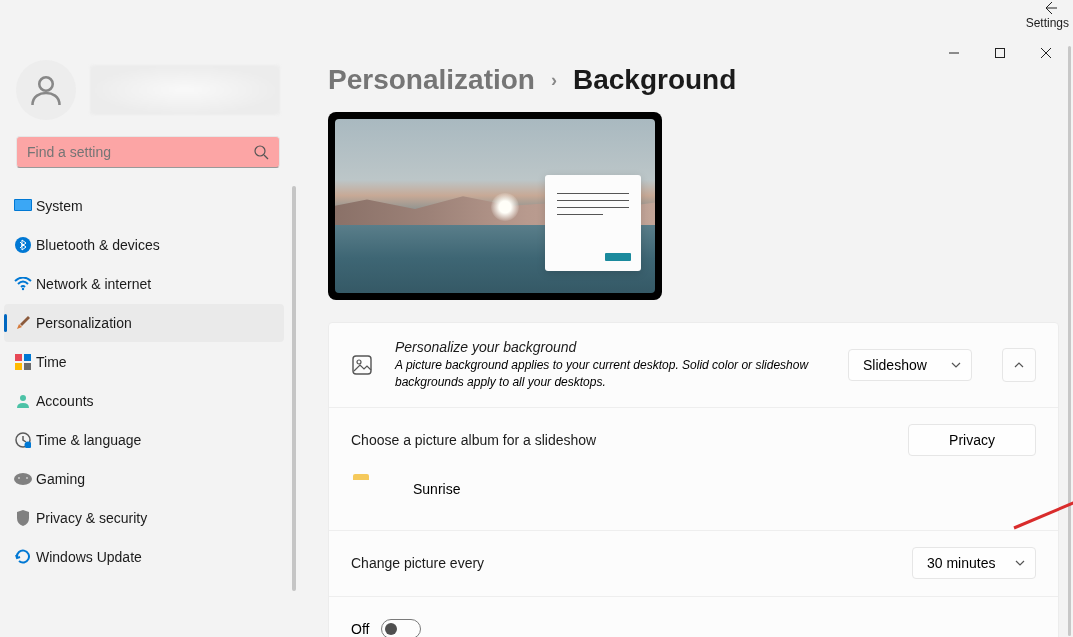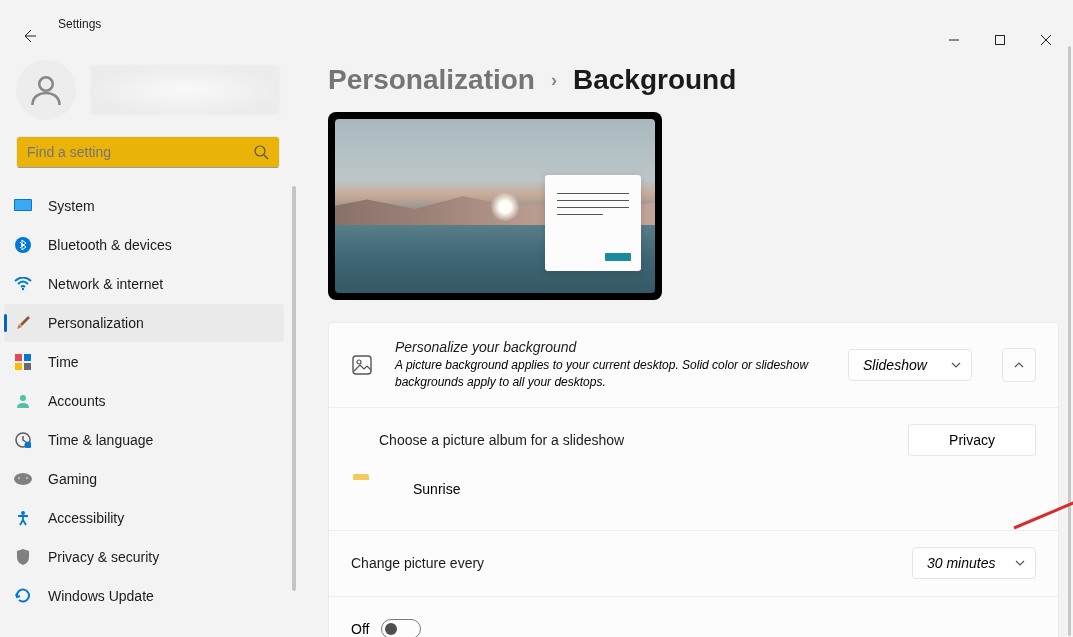--- a/index.html
+++ b/index.html
@@ -1,40 +1,40 @@
 <!DOCTYPE html>
 <html><head>
 <meta charset="utf-8">
 <style>
 * { box-sizing: border-box; margin: 0; padding: 0; font-family: "Segoe UI", Tahoma, sans-serif; }
 html, body { width: 1073px; height: 637px; background: #f3f3f3; overflow: hidden; }
 
 
-.titlebar { height: 46px; display: flex; align-items: flex-start; padding: 17px 4px; }
+.titlebar { height: 46px; display: flex; align-items: flex-end; padding: 0 4px; flex-direction: column; }
 .titlebar .back { width: 38px; height: 38px; display:flex; align-items:center; justify-content:center; margin-left:6px; border-radius:4px; }
 .titlebar .title { font-size: 12px; color:#1b1b1b; margin-left: 10px; }
 .win-controls { margin-left:auto; display:flex; }
 .win-controls div { width:46px; height:46px; display:flex; align-items:center; justify-content:center; }
 
 .body { display:flex; height: calc(100% - 46px); }
 
 
 .sidebar { width: 296px; padding: 10px 0 0 0; display:flex; flex-direction:column; }
 .user { display:flex; align-items:center; padding: 4px 16px 16px 16px; gap:14px; }
 .avatar { width:60px; height:60px; border-radius:50%; background:#ededed; display:flex; align-items:center; justify-content:center; }
 .user-text { flex:1; height:50px; background: radial-gradient(ellipse at center, #f9f9f9 0%, #ececec 70%); border-radius:4px; filter: blur(1px);}
 
 .searchwrap { padding: 0 16px 18px 16px; }
-.search { display:flex; align-items:center; background:#eab308; border:1px solid #e6e6e6; border-bottom:1px solid #999; border-radius:4px; height:32px; padding:0 10px;}
+.search { display:flex; align-items:center; background:#fca5a5; border:1px solid #e6e6e6; border-bottom:1px solid #999; border-radius:4px; height:32px; padding:0 10px;}
 .search input { border:none; outline:none; flex:1; font-size:14px; background:transparent; color:#5a5a5a;}
 .search .sicon { width:16px; height:16px; color:#555;}
 
 .nav { flex:1; overflow-y:auto; border-right:0; position:relative;}
 .nav-scrollbar { position:absolute; right:0; top:0; width:4px; height:405px; background:#c5c5c5; border-radius:2px;}
-.nav-item { display:flex; align-items:center; height:38px; margin:1px 12px 1px 4px; padding:0 12px 0 10px; border-radius:4px; gap:16px; font-size:14px; color:#1b1b1b;}
+.nav-item { display:flex; align-items:center; height:38px; margin:1px 12px 1px 4px; padding:0 12px 0 10px; border-radius:4px; gap:4px; font-size:14px; color:#1b1b1b;}
 .nav-item.active { background:#eaeaea; position:relative;}
 .nav-item.active::before { content:""; position:absolute; left:0; top:10px; width:3px; height:18px; background:#0067c0; border-radius:2px;}
 .nav-icon { width:18px; height:18px; display:flex; align-items:center; justify-content:center;}
 
 
 .main { flex:1; padding: 18px 14px 0 32px; overflow-y:auto; position:relative;}
 .main-scrollb { position:absolute; right:2px; top:0; width:3px; height:590px; background:#c7c7c7; border-radius:2px;}
 .breadcrumb { display:flex; align-items:center; gap:16px; margin-bottom:16px; font-size:28px; font-weight:600;}
 .breadcrumb .parent { color:#757575; font-weight:600;}
 .breadcrumb .chev { color:#888; font-size:18px;}
@@ -49,21 +49,21 @@
 .windowcard .line.s { width:60%;}
 .windowcard .pill { position:absolute; bottom:10px; right:10px; width:26px; height:8px; background:#1b8a9d; border-radius:1px;}
 
 .card { background:#fcfcfc; border:1px solid #ececec; border-radius:4px; margin-bottom:3px;}
 .row { display:flex; align-items:center; padding:16px 22px; min-height:66px; gap:22px;}
 .row + .row { border-top:1px solid #eee;}
 .row-icon { width:22px; height:22px; display:flex; align-items:center; justify-content:center; color:#555;}
 .row-text { flex:1;font-style:italic;}
 .row-title { font-size:14px; color:#1b1b1b;}
 .row-sub { font-size:12px; color:#000000; margin-top:2px; line-height:1.4; max-width:440px;}
-.dropdown { background:#fefefe; border:1px solid #e6e6e6; border-radius:4px; height:32px; min-width:124px; display:flex; align-items:center; justify-content:space-between; padding:0 10px 0 14px; font-size:14px;font-style:italic;}
+.dropdown { background:#fefefe; border:1px solid #e6e6e6; border-radius:4px; height:32px; min-width:124px; display:flex; align-items:center; justify-content:space-between; padding:0 10px 0 14px; font-size:14px;}
 .expand { width:34px; height:34px; display:flex; align-items:center; justify-content:center; border:1px solid #e6e6e6; border-radius:4px; background:#fdfdfd; margin-left:8px;}
 .btn { background:#fefefe; border:1px solid #e6e6e6; border-radius:4px; height:32px; padding:0 40px; font-size:14px; display:flex; align-items:center;}
 .folder { display:flex; align-items:center; gap:24px; padding:6px 0 10px 2px;}
 .folder-icon { width:36px; height:30px; position:relative;}
 .folder-icon .tab { position:absolute; top:0; left:0; width:16px; height:6px; background:#f5c95b; border-radius:2px 2px 0 0;}
 .folder-icon .body { position:absolute; top:4px; left:0; right:0; bottom:0; background:linear-gradient(#ffe08f,#f3b73d); border-radius:2px 2px 3px 3px;}
 .toggle-wrap { display:flex; align-items:center; gap:12px;}
 .toggle { width:40px; height:20px; border:1px solid #7a7a7a; border-radius:10px; position:relative; background:#fdfdfd;}
 .toggle .knob { position:absolute; left:3px; top:3px; width:12px; height:12px; background:#4f4f4f; border-radius:50%;}
 
@@ -197,29 +197,20 @@
             <svg width="18" height="14" viewBox="0 0 18 14">
               <ellipse cx="9" cy="7" rx="9" ry="6" fill="#808080"></ellipse>
               <circle cx="5" cy="6" r="1" fill="#ccc"></circle>
               <circle cx="13" cy="6" r="1" fill="#ccc"></circle>
             </svg>
           </span>
         <span>Gaming</span>
       </div>
       <div class="nav-item">
         <span class="nav-icon">
-            <svg width="16" height="16" viewBox="0 0 16 16">
-              <circle cx="8" cy="3" r="2" fill="#0078d4"></circle>
-              <path d="M3 6 L13 6 M8 6 L8 10 M8 10 L5 15 M8 10 L11 15" stroke="#0078d4" stroke-width="1.8" fill="none"></path>
-            </svg>
-          </span>
-        <span>Accessibility</span>
-      </div>
-      <div class="nav-item">
-        <span class="nav-icon">
             <svg width="14" height="16" viewBox="0 0 14 16">
               <path d="M7 0 L13 2 L13 8 Q13 14 7 16 Q1 14 1 8 L1 2 Z" fill="#808080"></path>
             </svg>
           </span>
         <span>Privacy &amp; security</span>
       </div>
       <div class="nav-item">
         <span class="nav-icon">
             <svg width="16" height="16" viewBox="0 0 16 16">
               <path d="M2 8 A6 6 0 1 1 4 12" fill="none" stroke="#0078d4" stroke-width="2"></path>
@@ -274,21 +265,21 @@
         </div>
         <div class="expand">
           <svg width="12" height="12" viewBox="0 0 12 12">
               <path d="M2 8 L6 4 L10 8" fill="none" stroke="#555" stroke-width="1.2"></path>
             </svg>
         </div>
       </div>
 
       <div class="row" style="flex-direction:column; align-items:stretch; gap:12px;">
         <div style="display:flex; align-items:center; width:100%;">
-          <div class="row-title" style="flex:1;margin-left:28px;">Choose a picture album for a slideshow</div>
+          <div class="row-title" style="flex:1;">Choose a picture album for a slideshow</div>
           <div class="btn">
               <span>Privacy</span>
             </div>
         </div>
         <div class="folder">
           <div class="folder-icon">
               <div class="tab"></div>
               <div class="body"></div>
             </div>
           <span style="font-size:14px;">Sunrise</span>

